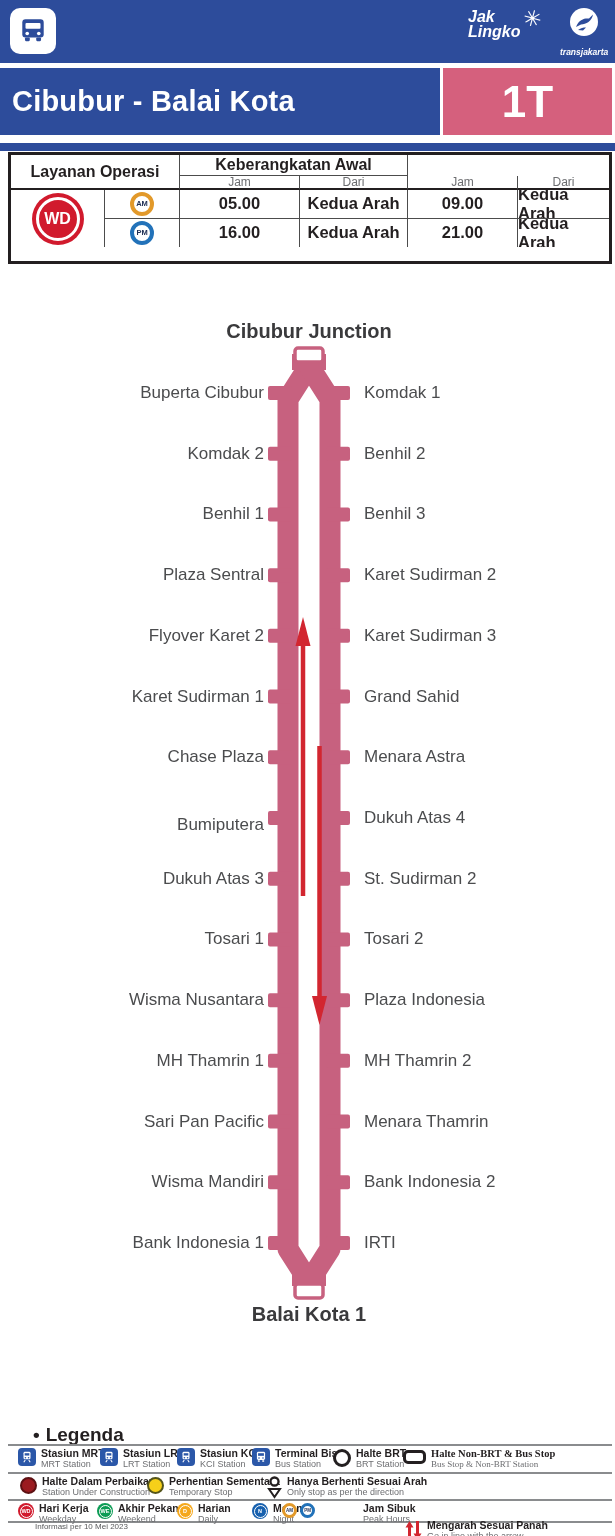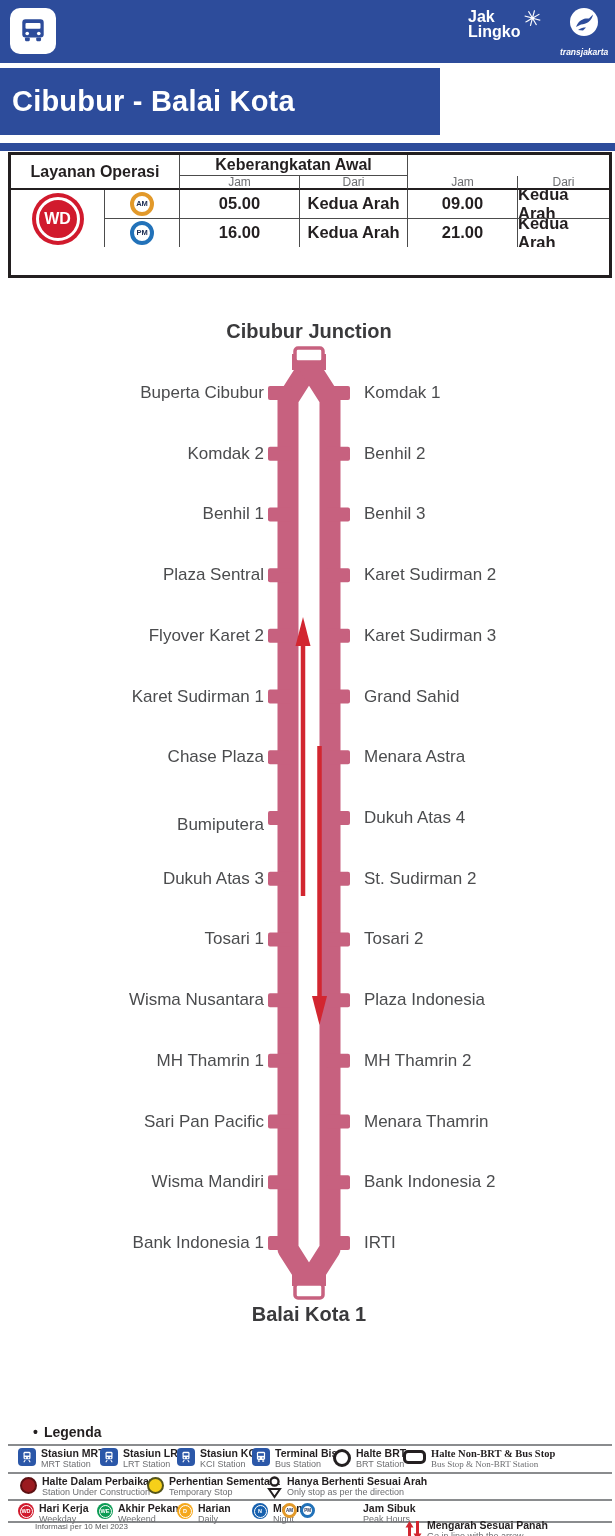--- a/index.html
+++ b/index.html
@@ -11,35 +11,35 @@
     --route-pink:#c7617f;
     --route-red:#d22630;
     --dark:#231f20;
     --gray:#6d6e71;
   }
   
   .topbar{position:absolute;left:0;top:0;width:615px;height:63px;background:var(--blue);}
   .bus-sq{position:absolute;left:10px;top:8px;width:46px;height:46px;background:#fff;border-radius:10px;
           display:flex;align-items:center;justify-content:center;}
   .jaklingko{position:absolute;left:468px;top:9px;color:#fff;font-weight:bold;font-size:16px;line-height:15px;
-             letter-spacing:0;}
+             font-style:italic;letter-spacing:0;}
   .jl-star{position:absolute;left:523px;top:6px;color:#fff;font-size:22px;font-style:normal;transform:rotate(15deg);}
   .tj-logo{position:absolute;left:560px;top:7px;width:48px;text-align:center;color:#fff;}
   .tj-txt{font-size:8.5px;font-weight:bold;font-style:italic;border-bottom:1px solid #fff;padding-bottom:14px;
           display:inline-block;margin-top:2px;white-space:nowrap;}
   
   .titleband{position:absolute;left:0;top:68px;width:440px;height:67px;background:var(--blue);
              display:flex;align-items:center;}
   .title-text{color:#fff;font-weight:bold;font-size:29px;padding-left:12px;letter-spacing:.2px;}
   .codebox{position:absolute;left:443px;top:68px;width:169px;height:67px;background:var(--pink);
            display:flex;align-items:center;justify-content:center;}
   .code-text{color:#fff;font-weight:bold;font-size:44px;}
   .bluestrip{position:absolute;left:0;top:143px;width:615px;height:8px;background:var(--blue);}
   
-  .sched{position:absolute;left:8px;top:152px;width:604px;height:126px;border:3px solid var(--dark);
+  .sched{position:absolute;left:8px;top:152px;width:604px;height:112px;border:3px solid var(--dark);
          box-sizing:border-box;display:grid;
          grid-template-columns:94px 75px 120px 108px 110px 91px;
          grid-template-rows:21px 14px 28.5px 28.5px;}
   .t-cell{display:flex;align-items:center;justify-content:center;
           border-right:1.5px solid #4c4c4c;border-bottom:1.5px solid #4c4c4c;overflow:hidden;}
   .t-cell.no-br{border-right:none;}
   .t-cell.no-bb{border-bottom:none;}
   .t-cell.thick-bb{border-bottom:2.5px solid var(--dark);}
   .t-head{font-weight:bold;font-size:16px;color:var(--dark);}
   .t-sub{font-size:12px;color:var(--gray);}
@@ -52,21 +52,21 @@
               justify-content:center;font-weight:bold;font-size:7.5px;color:#203055;}
   .ring-am{border:4.5px solid #e2992a;}
   .ring-pm{border:4.5px solid #2272b9;}
   
   .route-svg{position:absolute;left:0;top:0;}
   .terminus{position:absolute;width:300px;text-align:center;font-weight:bold;font-size:20px;color:#3a3a3c;}
   .stop-label{position:absolute;height:22px;line-height:22px;font-size:17px;color:#4b4c4e;white-space:nowrap;}
   .stop-left{right:351px;text-align:right;}
   .stop-right{left:364px;text-align:left;}
   
-  .legend-heading{position:absolute;left:33px;top:1424px;font-size:14px;color:var(--dark);}
+  .legend-heading{position:absolute;left:33px;top:1424px;font-size:19px;color:var(--dark);}
   .legend-heading::before{content:"•";font-weight:bold;margin-right:6px;}
   .legend-heading b{font-weight:bold;}
   .sep{position:absolute;left:8px;width:604px;height:2px;background:#8a8c8e;}
   .lgd-item{position:absolute;display:flex;align-items:flex-start;gap:5px;}
   .lgd-txt{display:flex;flex-direction:column;}
   .lgd-label{font-weight:bold;font-size:10.5px;color:var(--dark);line-height:11px;white-space:nowrap;}
   .lgd-sub{font-size:9px;color:var(--gray);line-height:10px;white-space:nowrap;}
   .ic-sq{width:18px;height:18px;border-radius:4px;background:#2b57a8;display:flex;align-items:center;justify-content:center;flex:none;}
   .ic-circle-outline{width:12px;height:12px;border:3px solid var(--dark);border-radius:50%;background:#fff;flex:none;margin-top:1px;}
   .ic-rect-outline{width:17px;height:8px;border:3px solid var(--dark);border-radius:5px;background:#fff;flex:none;margin-top:2px;}
@@ -107,20 +107,23 @@
         <circle cx="15" cy="15" r="14" fill="#fff"></circle>
         <path d="M7,20 C10,12 16,11 20,11.5 L24,7.5 C23,14 17,17.5 12,17.5 Z" fill="#2d4c9b"></path>
         <path d="M9,23 C12,21 14,20.5 17,20.5 L14,23.5 Z" fill="#2d4c9b"></path>
       </svg>
       <div class="tj-txt">transjakarta</div>
     </div>
   </div>
 
   <div class="titleband">
     <span class="title-text">Cibubur - Balai Kota</span>
+  </div>
+  <div class="codebox">
+    <span class="code-text">1T</span>
   </div>
   <div class="bluestrip"></div>
 
   <div class="sched">
     <div class="t-cell t-head thick-bb" style="grid-column:1/3;grid-row:1/3">Layanan Operasi</div>
     <div class="t-cell t-head" style="grid-column:3/5;grid-row:1/2">Keberangkatan Awal</div>
     <div class="t-cell t-sub thick-bb" style="grid-column:3;grid-row:2">Jam</div>
     <div class="t-cell t-sub thick-bb" style="grid-column:4;grid-row:2">Dari</div>
     <div class="t-cell t-sub thick-bb" style="grid-column:5;grid-row:2">Jam</div>
     <div class="t-cell t-sub thick-bb no-br" style="grid-column:6;grid-row:2">Dari</div>

